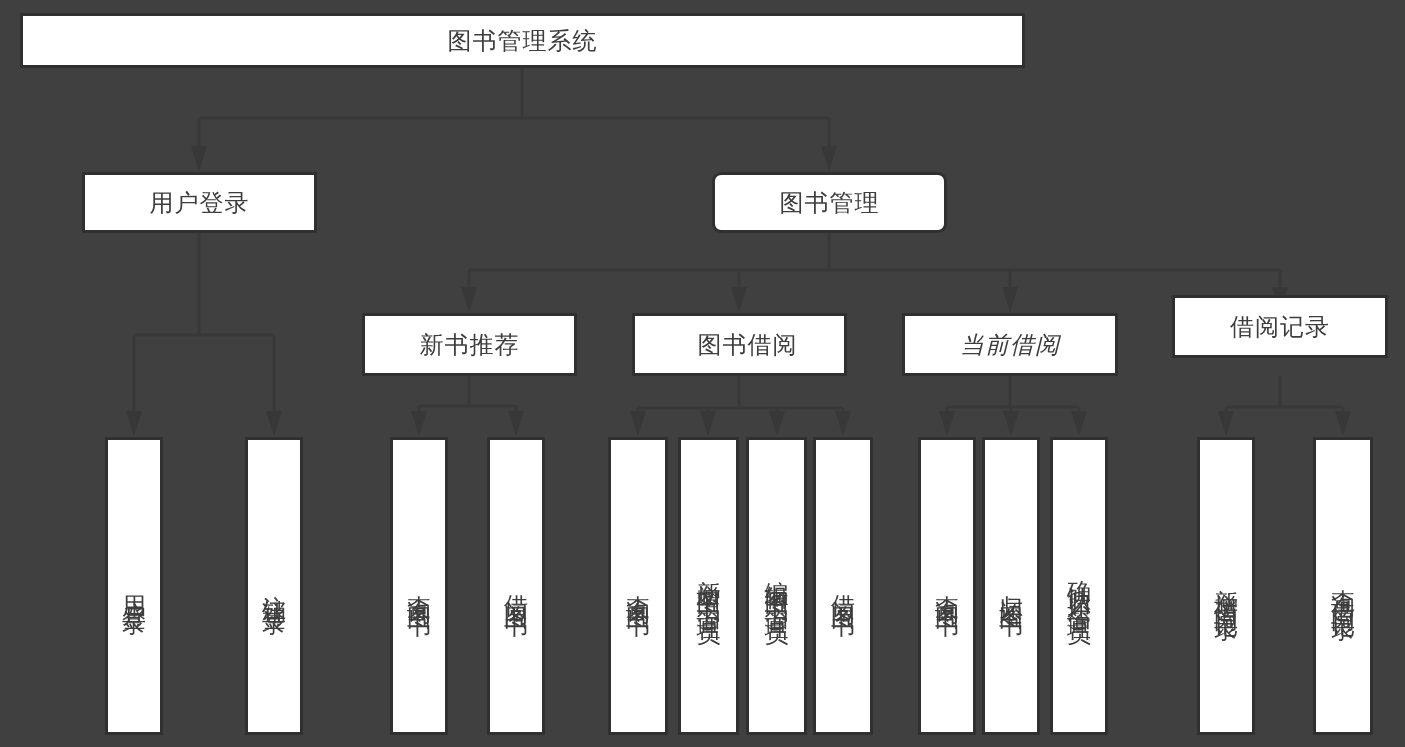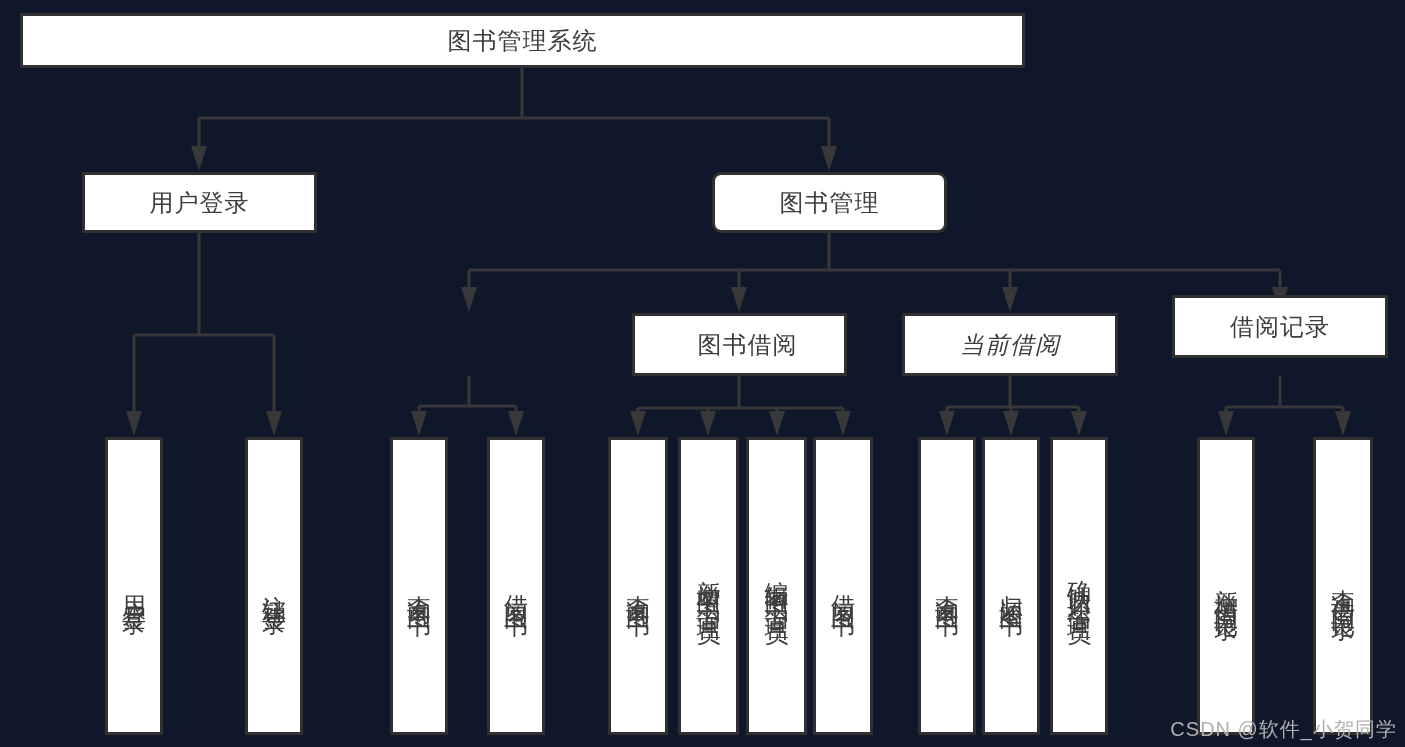--- a/index.html
+++ b/index.html
@@ -1,17 +1,17 @@
 <!DOCTYPE html>
 <html><head>
 <meta charset="utf-8">
 <style>
   html,body{margin:0;padding:0;background:#ffffff;}
   .canvas{
-    position:relative;width:1405px;height:747px;background:#0f172a;
+    position:relative;width:1405px;height:747px;background:#404040;
     font-family:"Liberation Sans",sans-serif;overflow:hidden;
   }
   .node{
     position:absolute;box-sizing:border-box;
     border:3px solid #303030;background:#ffffff;
     display:flex;align-items:center;justify-content:center;
     color:#3d3d3d;
   }
   .root-node{font-size:24px;letter-spacing:1px;}
   .branch-node{font-size:24px;letter-spacing:1px;}
@@ -85,20 +85,21 @@
       <polygon points="1218,411 1234,411 1226,436"></polygon>
       <polygon points="1335,411 1351,411 1343,436"></polygon>
     </g>
   </svg>
 
   <div class="node root-node n-root">图书管理系统</div>
 
   <div class="node branch-node n-user-login">用户登录</div>
   <div class="node branch-node n-book-mgmt">图书管理</div>
 
+  <div class="node branch-node n-sec0">新书推荐</div>
   <div class="node branch-node n-sec1">图书借阅</div>
   <div class="node branch-node n-sec2">当前借阅</div>
   <div class="node branch-node n-sec3">借阅记录</div>
 
   <div class="node leaf-node leaf l-a0">用户登录</div>
   <div class="node leaf-node leaf l-a1">注销登录</div>
 
   <div class="node leaf-node leaf l-b0">查询图书</div>
   <div class="node leaf-node leaf l-b1">借阅图书</div>
 
@@ -107,14 +108,13 @@
   <div class="node leaf-node leaf l-c2">编辑图书（管理员）</div>
   <div class="node leaf-node leaf l-c3">借阅图书</div>
 
   <div class="node leaf-node leaf l-d0">查询图书</div>
   <div class="node leaf-node leaf l-d1">归还图书</div>
   <div class="node leaf-node leaf l-d2">确认归还（管理员）</div>
 
   <div class="node leaf-node leaf l-e0">新增借阅记录</div>
   <div class="node leaf-node leaf l-e1">查询借阅记录</div>
 
-  <div class="watermark">CSDN @软件_小贺同学</div>
 </div>
 
 </body></html>

